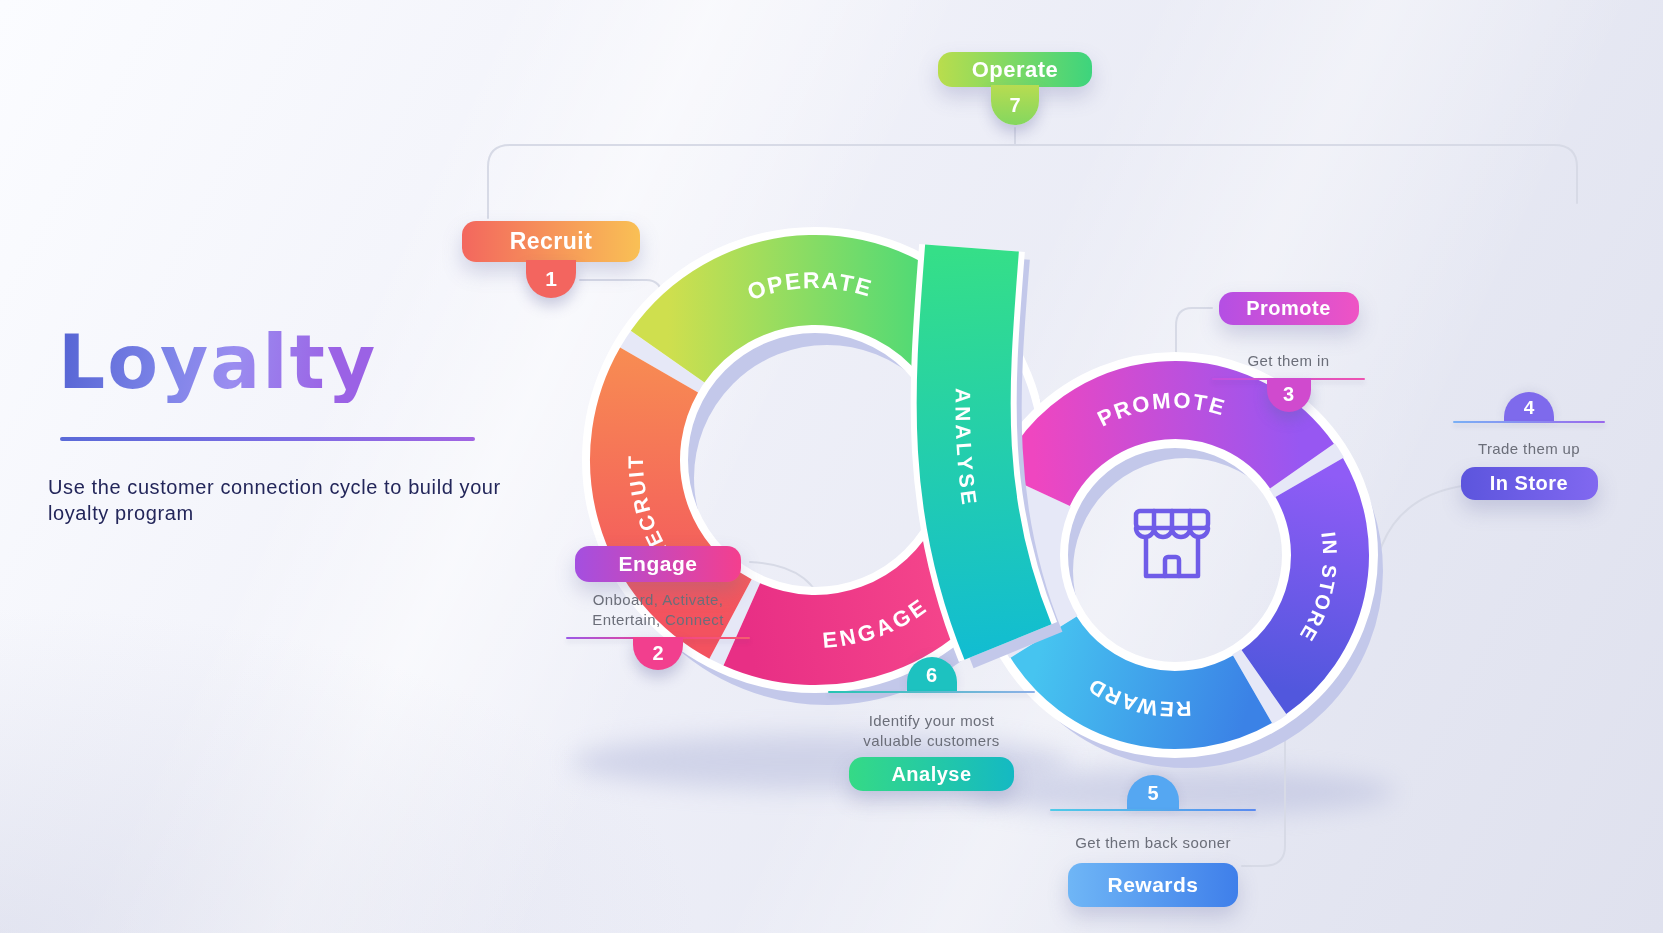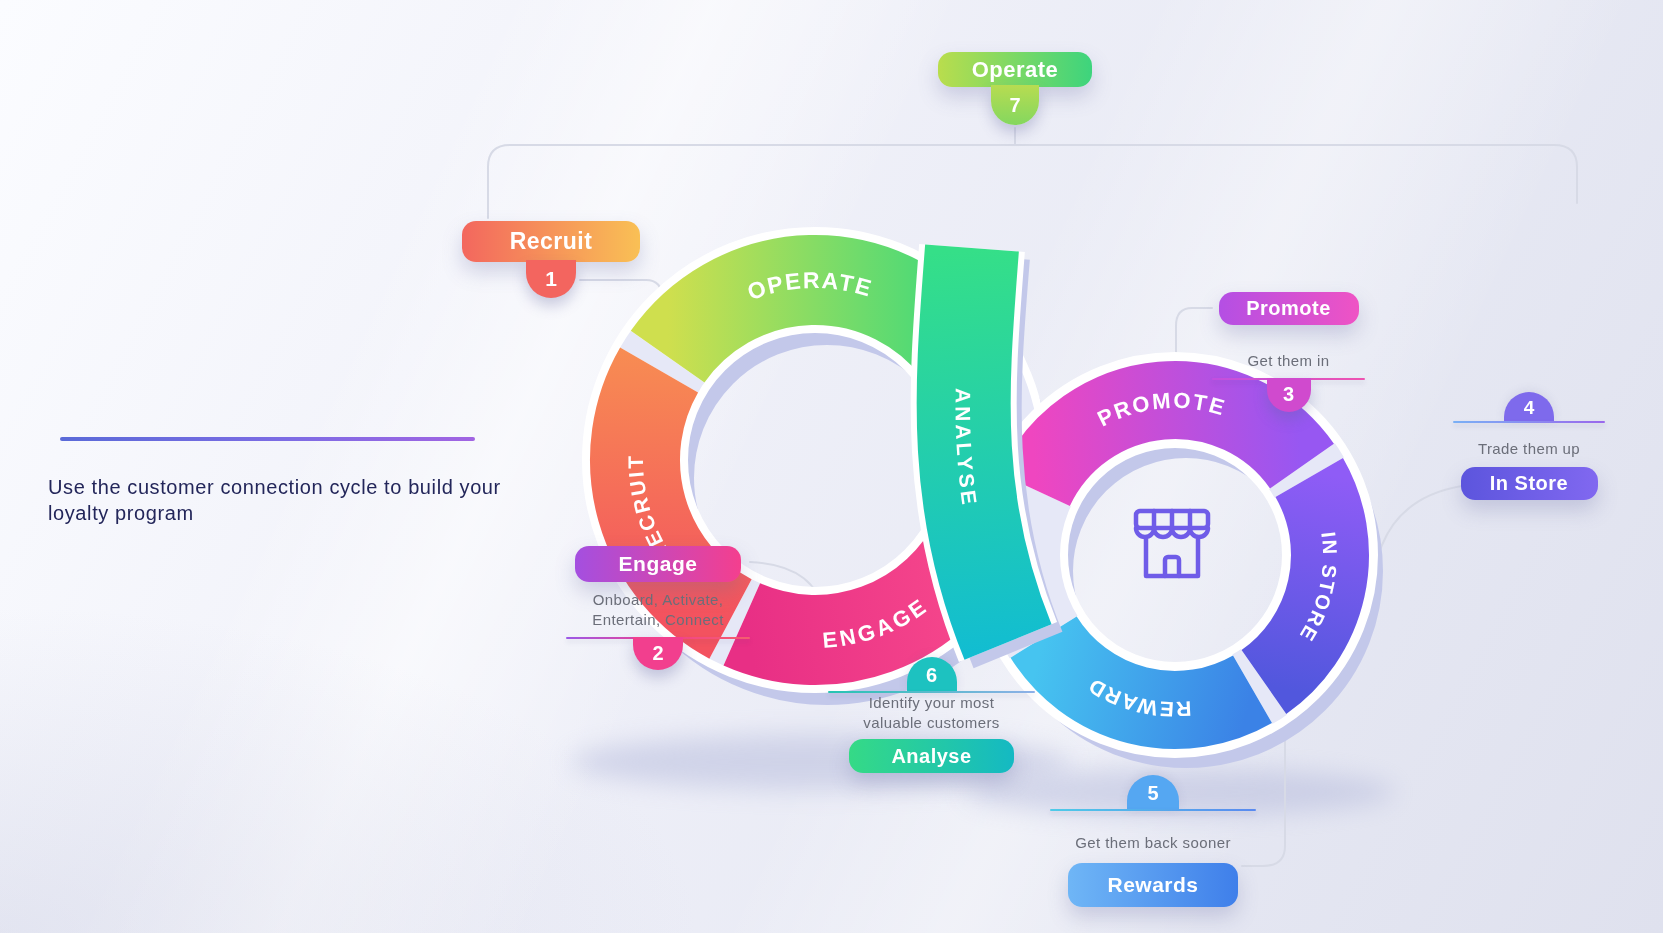--- a/index.html
+++ b/index.html
@@ -197,20 +197,21 @@
 
     <g transform="translate(1172,552)" stroke="#6f5ce8" stroke-width="4.5" fill="none" stroke-linecap="round" stroke-linejoin="round">
       <rect x="-36" y="-41" width="72" height="17" rx="4"></rect>
       <path d="M -18 -41 v 17 M 0 -41 v 17 M 18 -41 v 17"></path>
       <path d="M -36 -24 a 9 9 0 0 0 18 0 a 9 9 0 0 0 18 0 a 9 9 0 0 0 18 0 a 9 9 0 0 0 18 0"></path>
       <path d="M -26 -13 V 24 H 26 V -13"></path>
       <path d="M -7 24 V 8 a 3 3 0 0 1 3 -3 h 8 a 3 3 0 0 1 3 3 V 24"></path>
     </g>
   </svg>
 
+  <div class="title">Loyalty</div>
   <div class="title-underline"></div>
   <div class="subtitle">Use the customer connection cycle to build your loyalty program</div>
 
   <div class="callout" style="left:938px;top:52px;width:154px">
     <div class="pill grad-operate" style="width:154px;height:35px;font-size:22px">
       <span>Operate</span>
     </div>
     <div class="tab hang tab-7" style="width:48px;height:40px;font-size:20px">7</div>
   </div>
 
@@ -253,19 +254,19 @@
     <div class="cline line-rewards"></div>
     <div class="desc" style="margin-top:22px">Get them back sooner</div>
     <div class="pill grad-rewards" style="width:170px;height:44px;font-size:21px;margin-top:10px">
       <span>Rewards</span>
     </div>
   </div>
 
   <div class="callout" style="left:828px;top:657px;width:207px">
     <div class="tab dome tab-6" style="width:50px;height:36px;font-size:20px">6</div>
     <div class="cline line-analyse"></div>
-    <div class="desc" style="margin-top:0;width:160px">Identify your most valuable customers</div>
+    <div class="desc" style="margin-top:18px;width:160px">Identify your most valuable customers</div>
     <div class="pill grad-analyse" style="width:165px;height:34px;font-size:20px;margin-top:7px">
       <span>Analyse</span>
     </div>
   </div>
 
 </div>
 
 </body></html>

